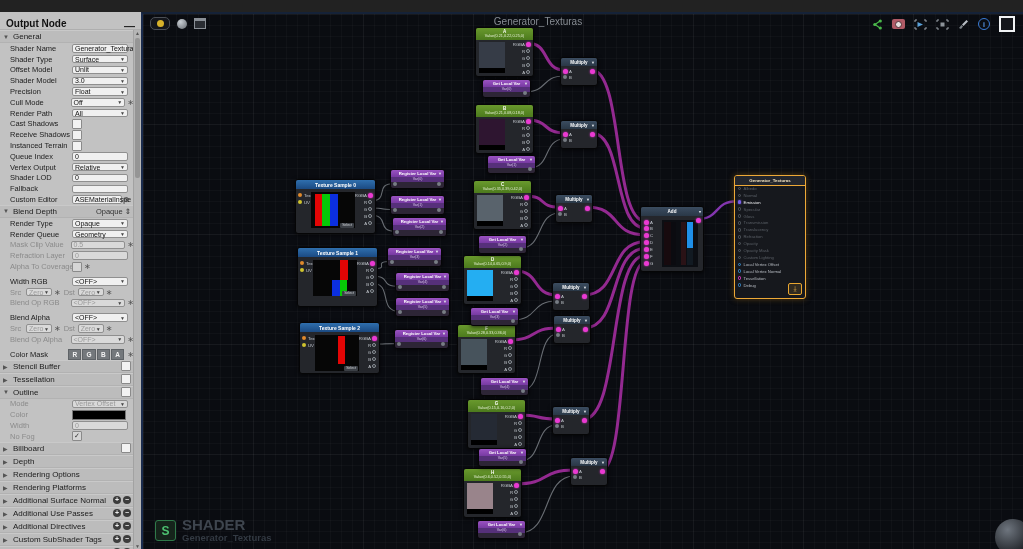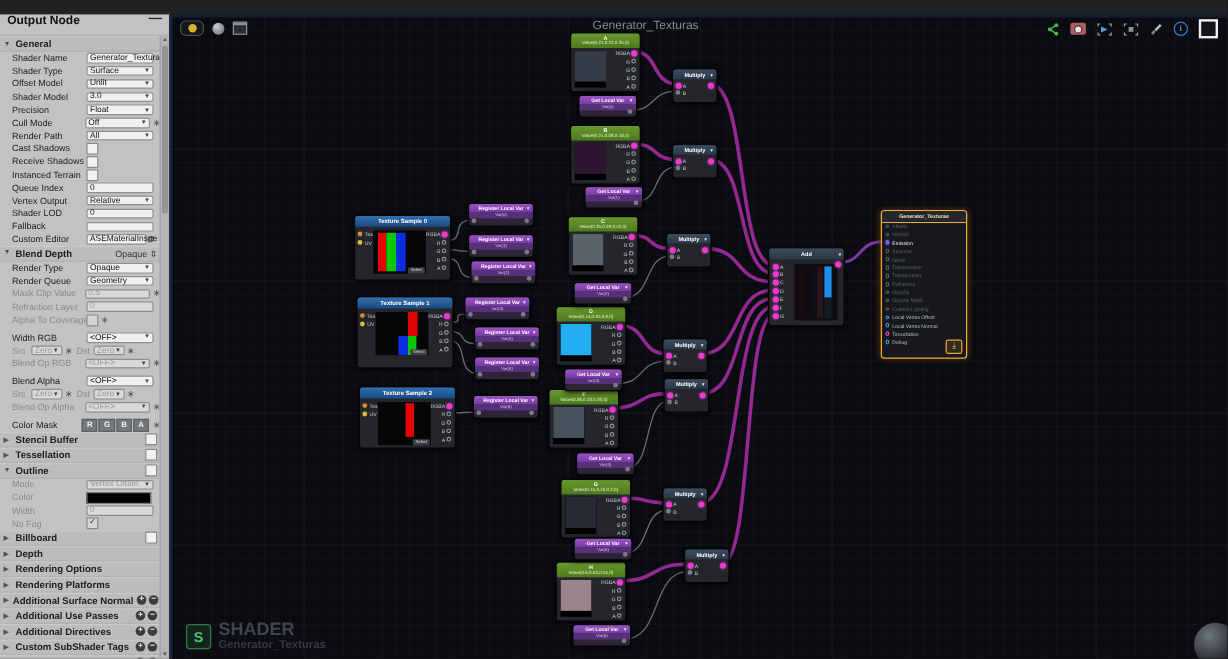--- a/index.html
+++ b/index.html
@@ -6,27 +6,27 @@
   #root{position:relative;width:1023px;height:549px;overflow:hidden;
         font-family:"Liberation Sans",sans-serif;-webkit-font-smoothing:antialiased;}
   
   #tabbar{position:absolute;left:0;top:0;width:1023px;height:12px;background:#bdbdbd;border-bottom:1px solid #8f8f8f;}
   .tab{position:absolute;left:2px;top:1px;height:11px;padding:0 8px 0 4px;background:#cfcfcf;border:1px solid #979797;border-bottom:none;border-radius:3px 3px 0 0;display:flex;align-items:center;gap:3px;}
   .tab .dot{width:7px;height:7px;border-radius:50%;background:radial-gradient(circle at 35% 30%,#6fb2ff,#1d5fb8);}
   .tab .t{font-size:8px;color:#1d1d1d;}
   #winctl{position:absolute;right:3px;top:0;height:11px;display:flex;align-items:center;gap:6px;font-size:8px;color:#444;}
   
   #panel{position:absolute;left:0;top:12px;width:141px;height:537px;background:#c2c2c2;border-right:1px solid #808080;overflow:hidden;}
-  #panel-hdr{height:17px;display:flex;align-items:flex-start;justify-content:space-between;padding:0 6px;border-bottom:1px solid #aeaeae;}
+  #panel-hdr{height:17px;display:flex;align-items:flex-end;justify-content:space-between;padding:0 6px;border-bottom:1px solid #aeaeae;}
   #panel-hdr .t{font-size:10px;font-weight:bold;color:#111;}
   #panel-hdr .m{font-size:11px;color:#222;font-weight:bold;line-height:6px;}
   #panel-body{position:absolute;left:0;top:18px;right:7px;bottom:0;overflow:hidden;}
   .sec-h{height:11px;display:flex;align-items:center;gap:3px;padding:0 3px;background:#bcbcbc;border-top:1px solid #c9c9c9;border-bottom:1px solid #b2b2b2;}
   .sec-h .tri{font-size:6px;color:#555;width:7px;}
-  .sec-h .lbl{font-size:8px;font-weight:bold;color:#1b1b1b;flex:1;white-space:nowrap;}
+  .sec-h .lbl{font-size:8px;font-weight:normal;color:#1b1b1b;flex:1;white-space:nowrap;}
   .sec-h .rt{font-size:7.5px;color:#333;display:flex;align-items:center;gap:2px;}
   .row{height:10.8px;display:flex;align-items:center;padding-left:10px;}
   .row .lab{width:62px;font-size:7.5px;color:#1c1c1c;white-space:nowrap;overflow:hidden;}
   .row.dim .lab{color:#8b8b8b;}
   .gap{height:4px;}
   .field,.sel{height:8.5px;background:#f0f0f0;border:1px solid #8f8f8f;border-radius:2px;font-size:7px;color:#111;
        display:flex;align-items:center;padding:0 2px;box-sizing:border-box;}
   .sel{justify-content:space-between;}
   .sel .ar{font-size:5px;color:#444;}
   .dim .field,.dim .sel{color:#999;background:#d9d9d9;}

